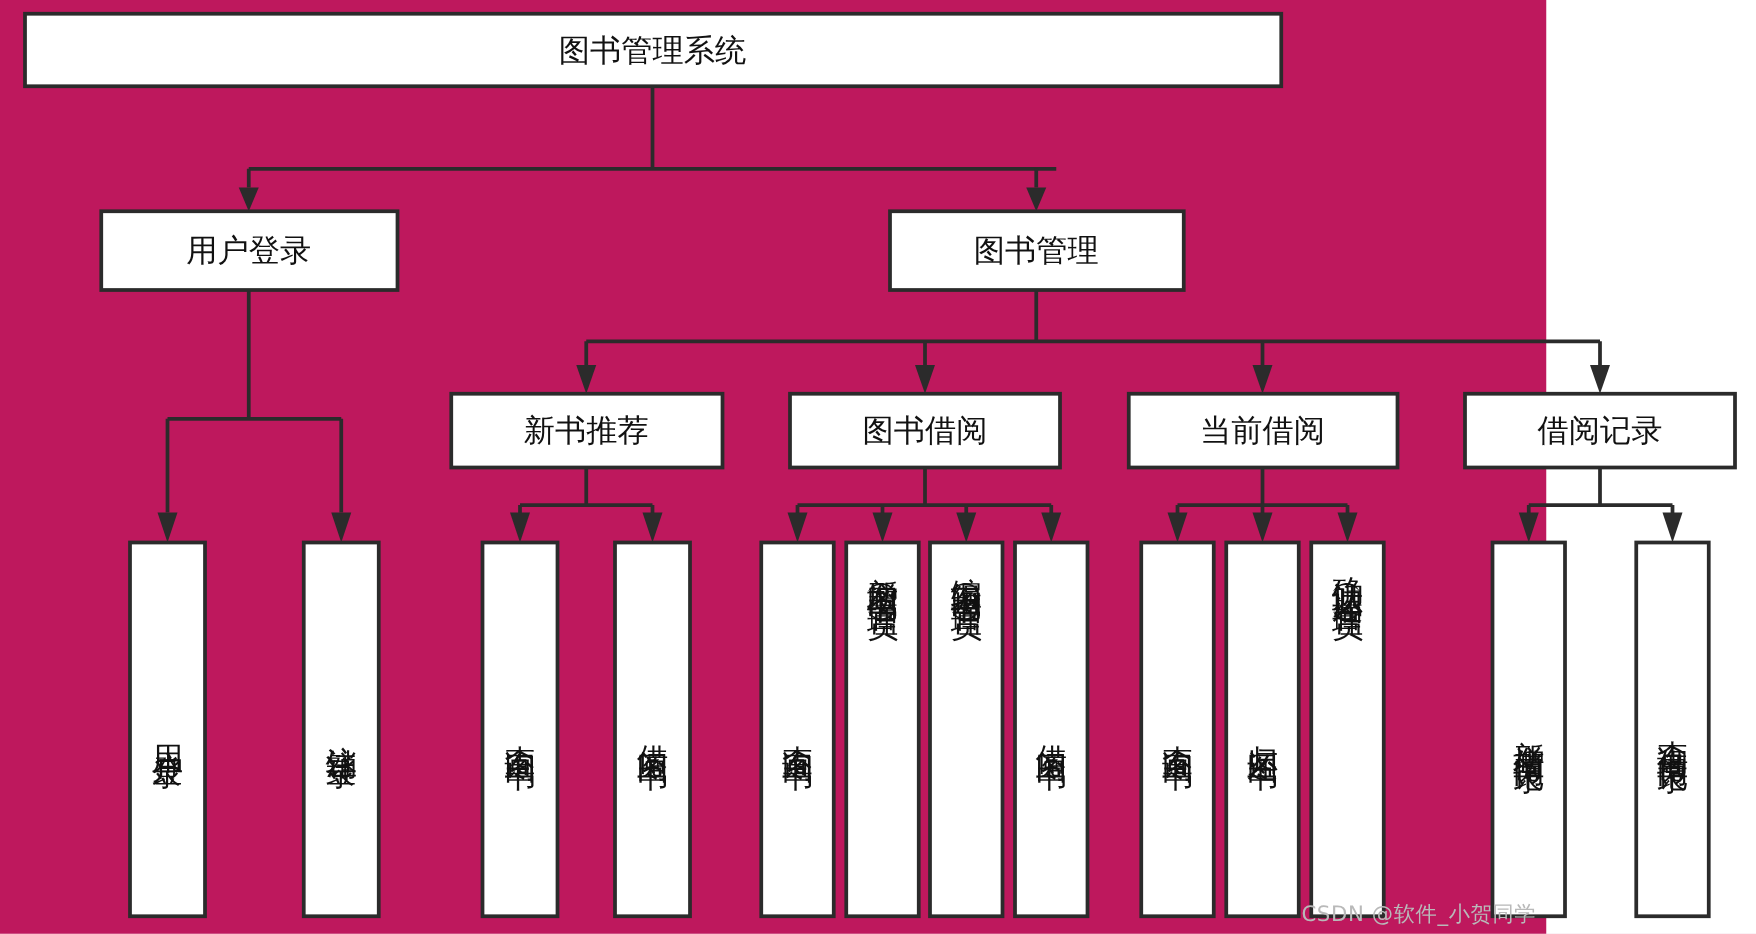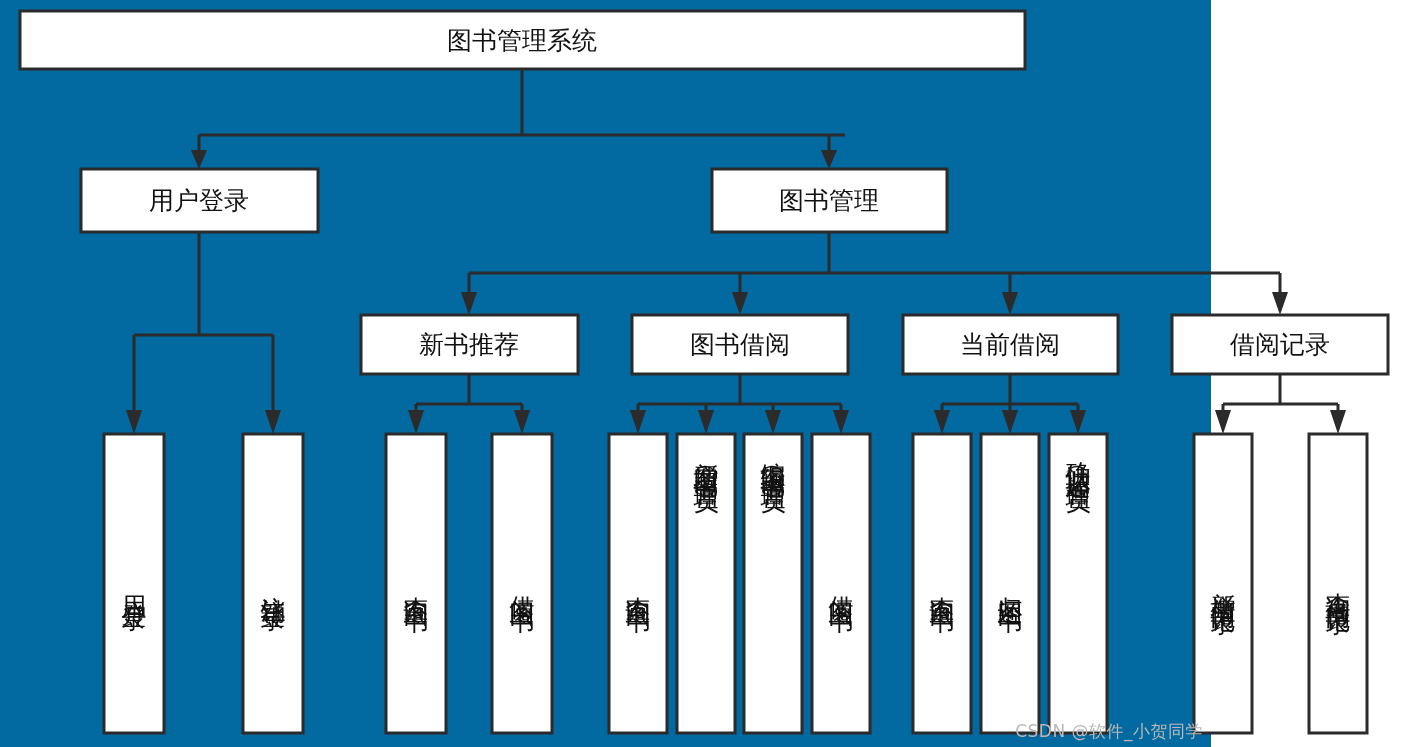--- a/index.html
+++ b/index.html
@@ -11,21 +11,22 @@
   body {
     width: 1405px;
     height: 747px;
     font-family: "DejaVu Sans", "Liberation Sans", sans-serif;
     overflow: hidden;
   }
   #diagram-root {
     position: relative;
     width: 1211px;
     height: 747px;
-    background: #0369a1;
+    background: #be185d;
+    padding-left: 26px;
   }
   svg.diagram {
     position: absolute;
     top: 0;
     left: 0;
     width: 1405px;
     height: 747px;
     display: block;
   }
   .node-rect {

